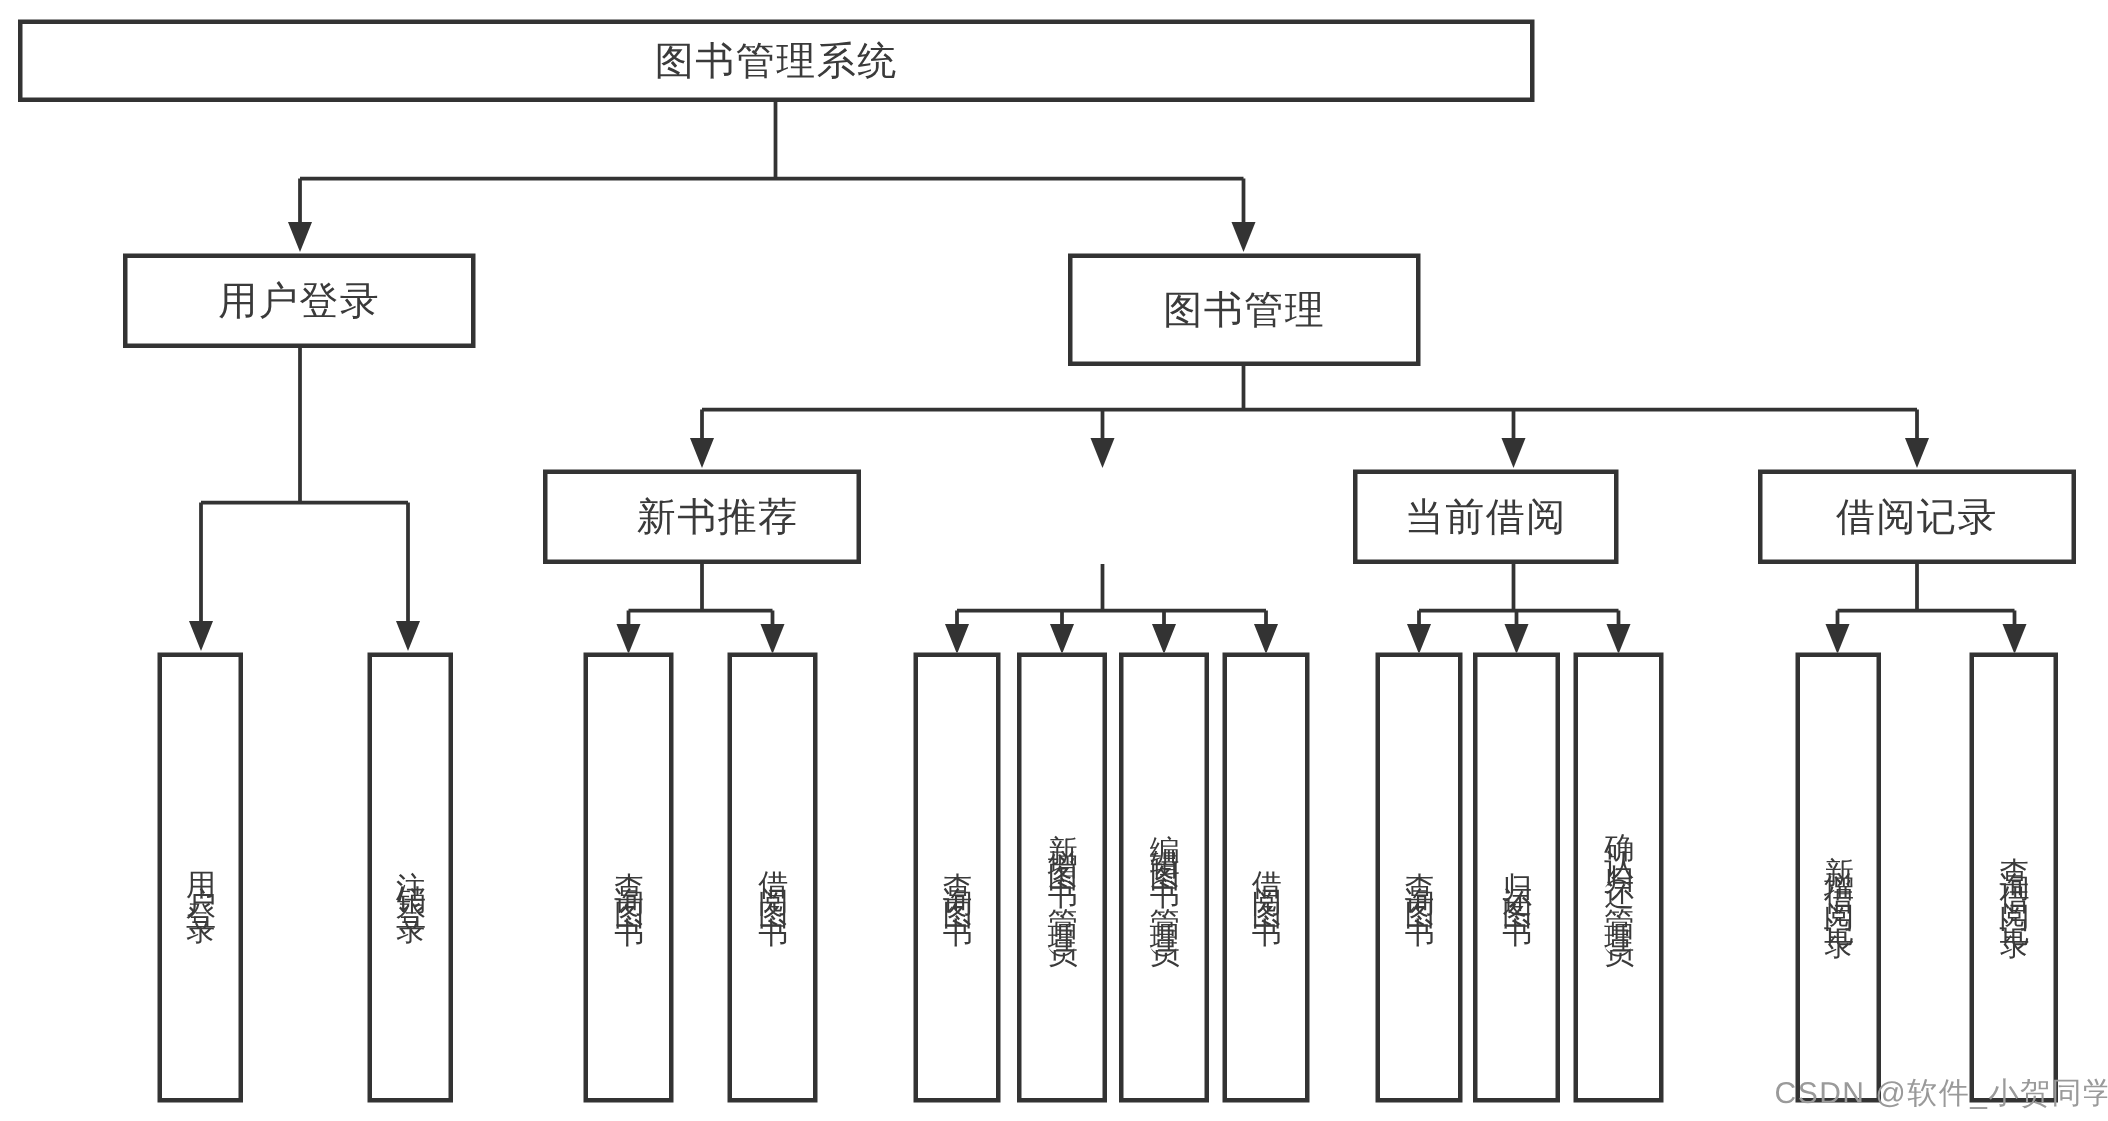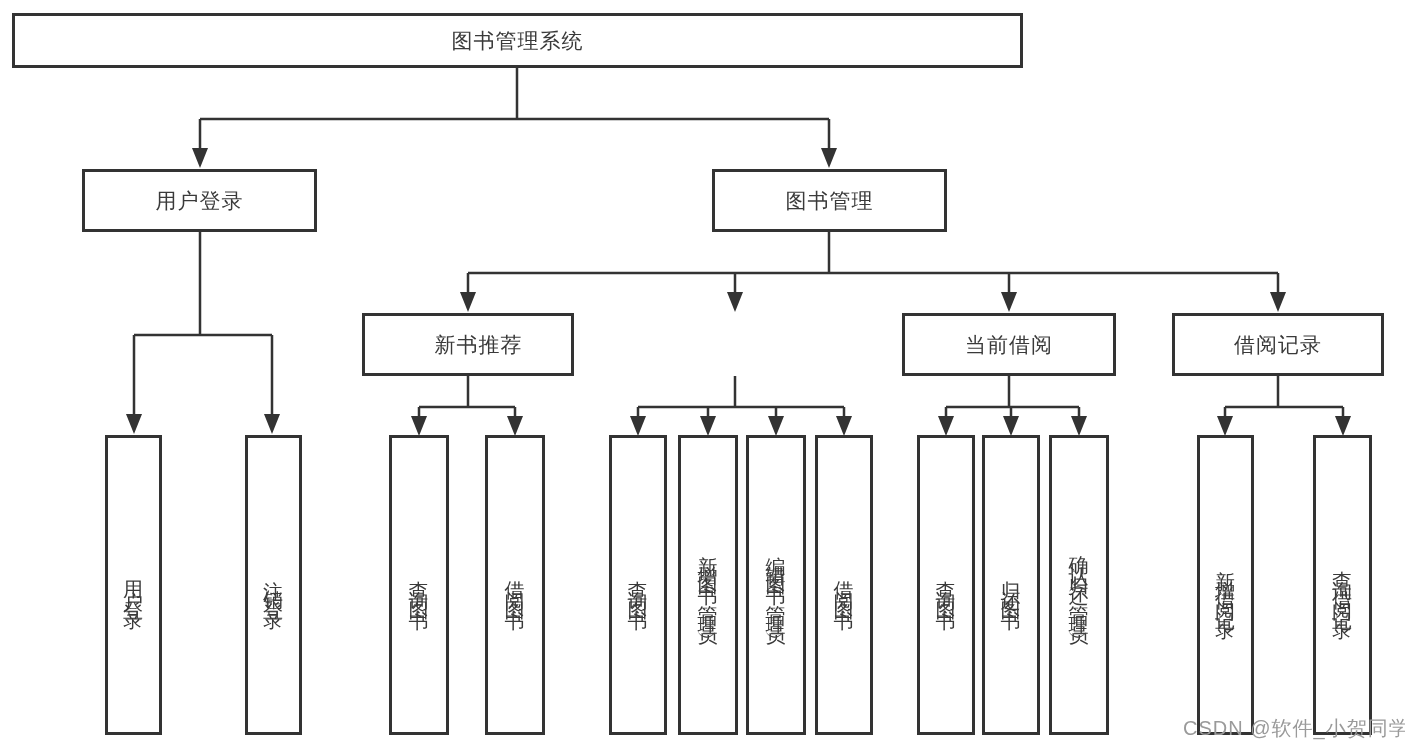--- a/index.html
+++ b/index.html
@@ -12,21 +12,21 @@
   }
   .edges{position:absolute;left:0;top:0;width:1405px;height:747px;}
   .node{
     position:absolute;
     box-sizing:border-box;
     background:#ffffff;
     border:3px solid #333333;
     color:#3a3a3a;
     display:flex;align-items:center;justify-content:center;
   }
-  .hnode{font-size:21px;letter-spacing:1px;}
+  .hnode{font-size:26px;letter-spacing:1px;}
   .leaf{width:58px;top:435px;height:300px;}
   .leaf .vtext{
     writing-mode:vertical-rl;
     text-orientation:mixed;
     font-size:20px;
     letter-spacing:10px;
     line-height:1;
     white-space:nowrap;
   }
   .watermark{
@@ -90,28 +90,28 @@
     </g>
   </svg>
 
   <div class="node hnode" style="left:12px;top:13px;width:1011px;height:55px;">
     <span>图书管理系统</span>
   </div>
 
   <div class="node hnode" style="left:82px;top:169px;width:235px;height:63px;">
     <span>用户登录</span>
   </div>
-  <div class="node hnode" style="left:712px;top:169px;width:235px;height:63px;">
+  <div class="node hnode" style="left:712px;top:169px;width:235px;height:75px;">
     <span>图书管理</span>
   </div>
 
   <div class="node hnode" style="left:362px;top:313px;width:212px;height:63px;padding-left:21px;">
     <span>新书推荐</span>
   </div>
-  <div class="node hnode" style="left:902px;top:313px;width:214px;height:63px;">
+  <div class="node hnode" style="left:902px;top:313px;width:177px;height:63px;">
     <span>当前借阅</span>
   </div>
   <div class="node hnode" style="left:1172px;top:313px;width:212px;height:63px;">
     <span>借阅记录</span>
   </div>
 
   <div class="node leaf" style="left:105px;width:57px;">
     <span class="vtext">用户登录</span>
   </div>
   <div class="node leaf" style="left:245px;width:57px;">

